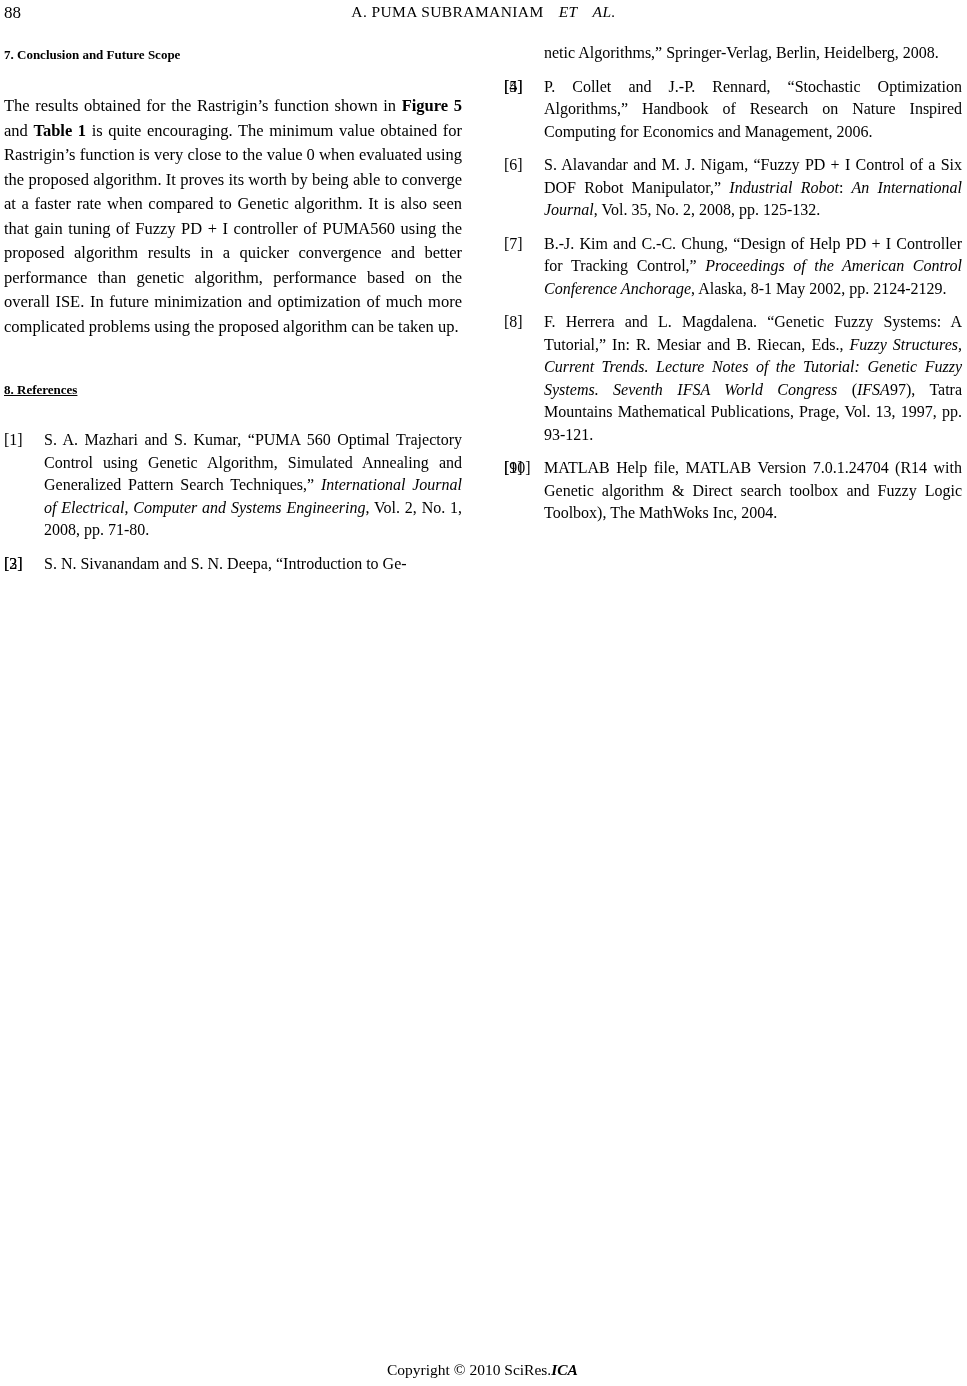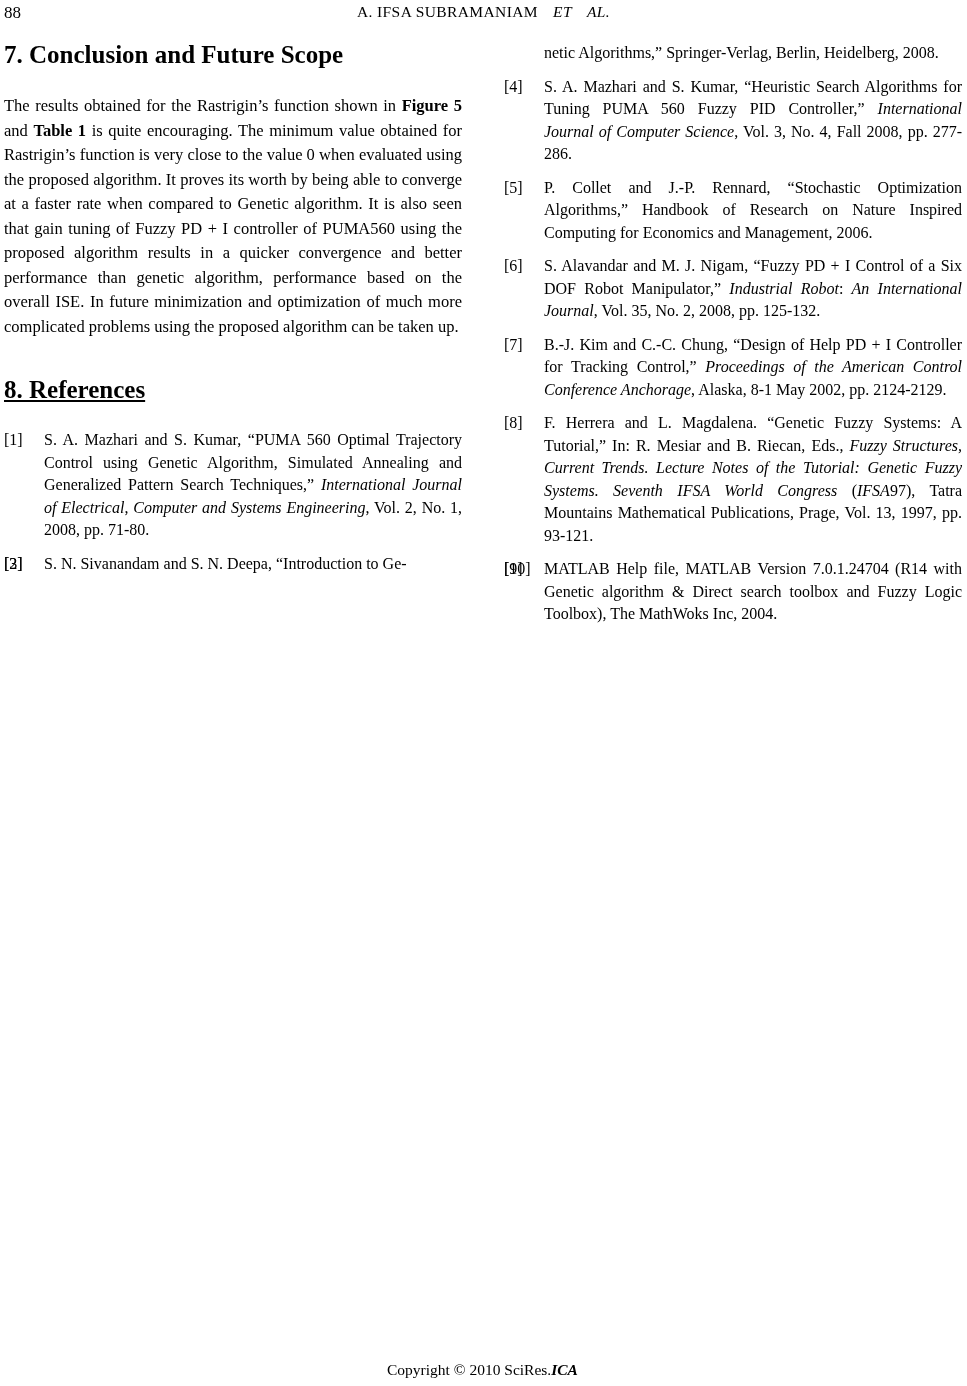--- a/index.html
+++ b/index.html
@@ -22,21 +22,21 @@
   .running-title .etal { font-style: italic; margin-left: 15px; margin-top: 40px; }
 
   
   .columns {
     position: absolute; top: 42px; left: 4px; right: 5px;
     display: flex; gap: 42px;
   }
   .col { flex: 0 0 458px; width: 458px; }
 
   h2.section-heading {
-    font-size: 25px; font-weight: bold; line-height: 25px;
+    font-size: 13px; font-weight: bold; line-height: 25px;
     margin: 0 0 27px 0;
   }
   h2.refs-heading { margin-top: 38px; text-decoration: underline; }
 
   .body-par {
     font-size: 16.5px; line-height: 24.5px;
     text-align: justify; margin: 0;
   }
 
   .ref {
@@ -59,21 +59,21 @@
   }
   .journal-code { font-weight: bold; font-style: italic; }
 </style>
 </head>
 <body>
 
 <div class="page">
 
   <div class="header">
     <span class="page-num">88</span>
-    <div class="running-title"><span>A. IFSA SUBRAMANIAM</span><span class="etal">ET</span><span class="etal">AL.</span></div>
+    <div class="running-title"><span>A. PUMA SUBRAMANIAM</span><span class="etal">ET</span><span class="etal">AL.</span></div>
   </div>
 
   <div class="columns">
 
     <div class="col">
       <h2 class="section-heading">7. Conclusion and Future Scope</h2>
       <p class="body-par"><span>The results obtained for the Rastrigin’s function shown in </span><span class="seg-b">Figure 5</span><span> and </span><span class="seg-b">Table 1</span><span> is quite encouraging. The minimum value obtained for Rastrigin’s function is very close to the value 0 when evaluated using the proposed algorithm. It proves its worth by being able to converge at a faster rate when compared to Genetic algorithm. It is also seen that gain tuning of Fuzzy PD + I controller of PUMA560 using the proposed algorithm results in a quicker convergence and better performance than genetic algorithm, performance based on the overall ISE. In future minimization and optimization of much more complicated problems using the proposed algorithm can be taken up.</span></p>
 
       <h2 class="section-heading refs-heading">8. References</h2>
 
@@ -90,21 +90,20 @@
       </div>
     </div>
 
     <div class="col">
       <div class="ref ref-cont">
         <span><span>netic Algorithms,” Springer-Verlag, Berlin, Heidelberg, 2008.</span></span>
       </div>
 
       <div class="ref">
         <span class="ref-label">[4]</span>
-        <span><span>S. A. Mazhari and S. Kumar, “Heuristic Search Algorithms for Tuning PUMA 560 Fuzzy PID Controller,” </span><span class="seg-i">International Journal of Computer Science</span><span>, Vol. 3, No. 4, Fall 2008, pp. 277-286.</span></span>
       </div>
       <div class="ref">
         <span class="ref-label">[5]</span>
         <span><span>P. Collet and J.-P. Rennard, “Stochastic Optimization Algorithms,” Handbook of Research on Nature Inspired Computing for Economics and Management, 2006.</span></span>
       </div>
       <div class="ref">
         <span class="ref-label">[6]</span>
         <span><span>S. Alavandar and M. J. Nigam, “Fuzzy PD + I Control of a Six DOF Robot Manipulator,” </span><span class="seg-i">Industrial Robot</span><span>: </span><span class="seg-i">An International Journal</span><span>, Vol. 35, No. 2, 2008, pp. 125-132.</span></span>
       </div>
       <div class="ref">

